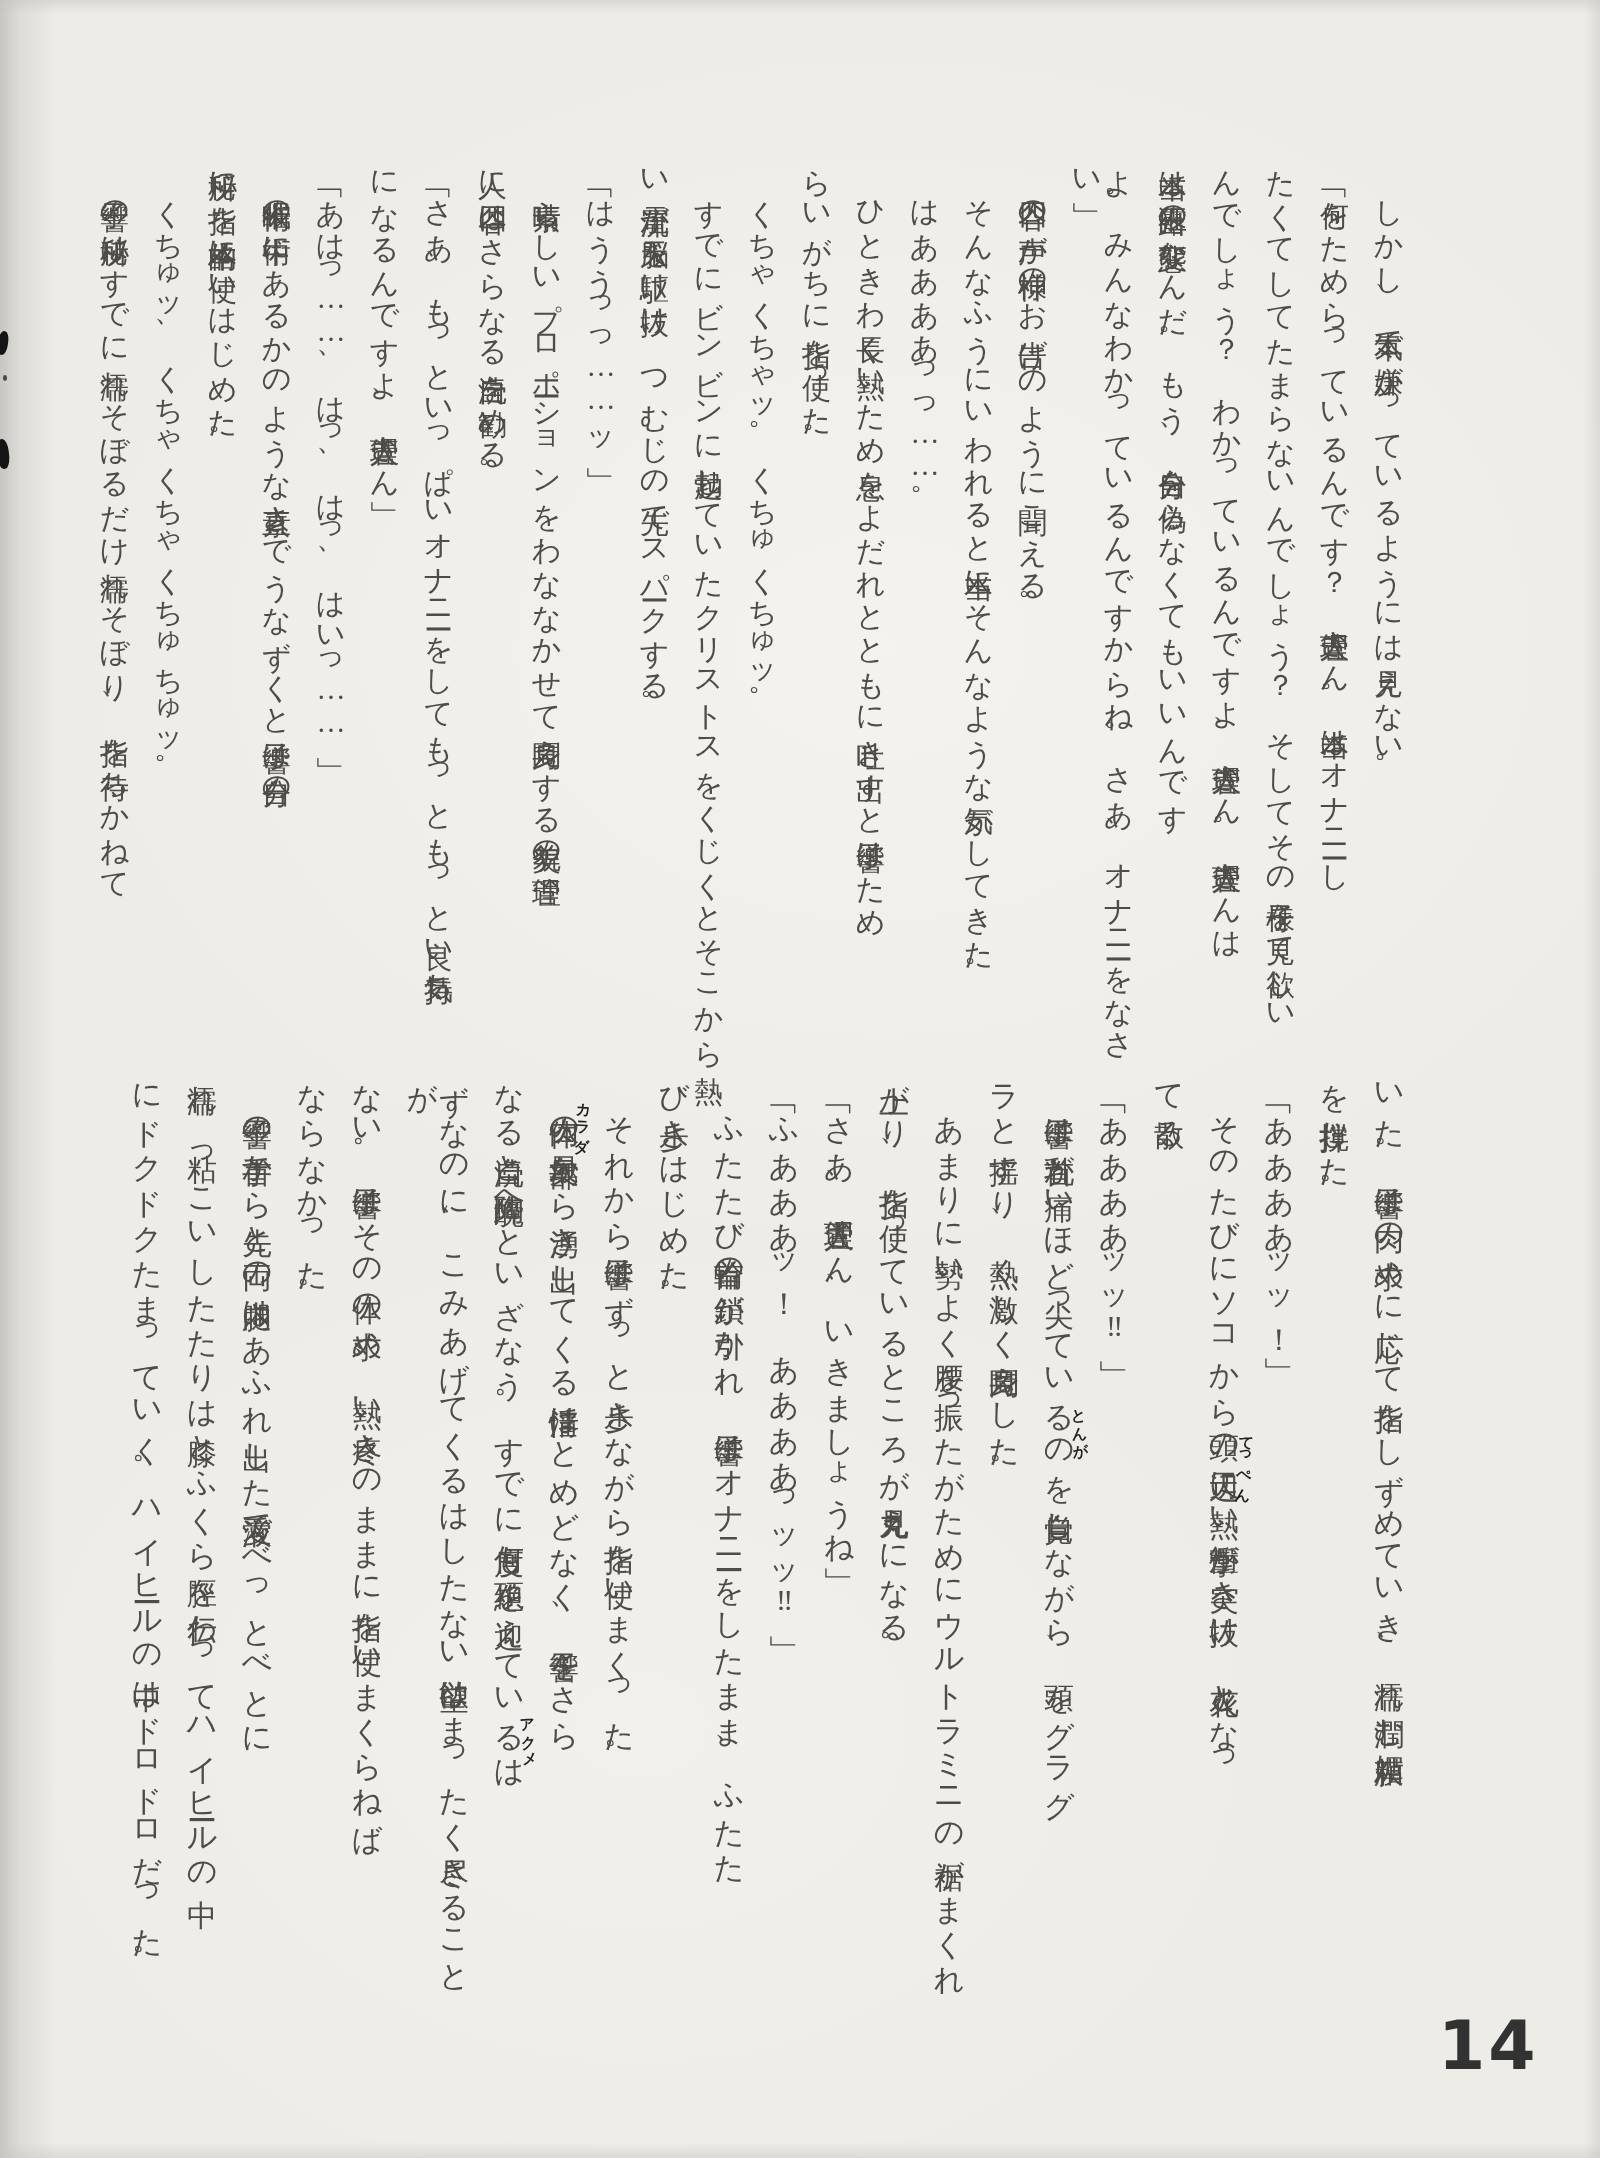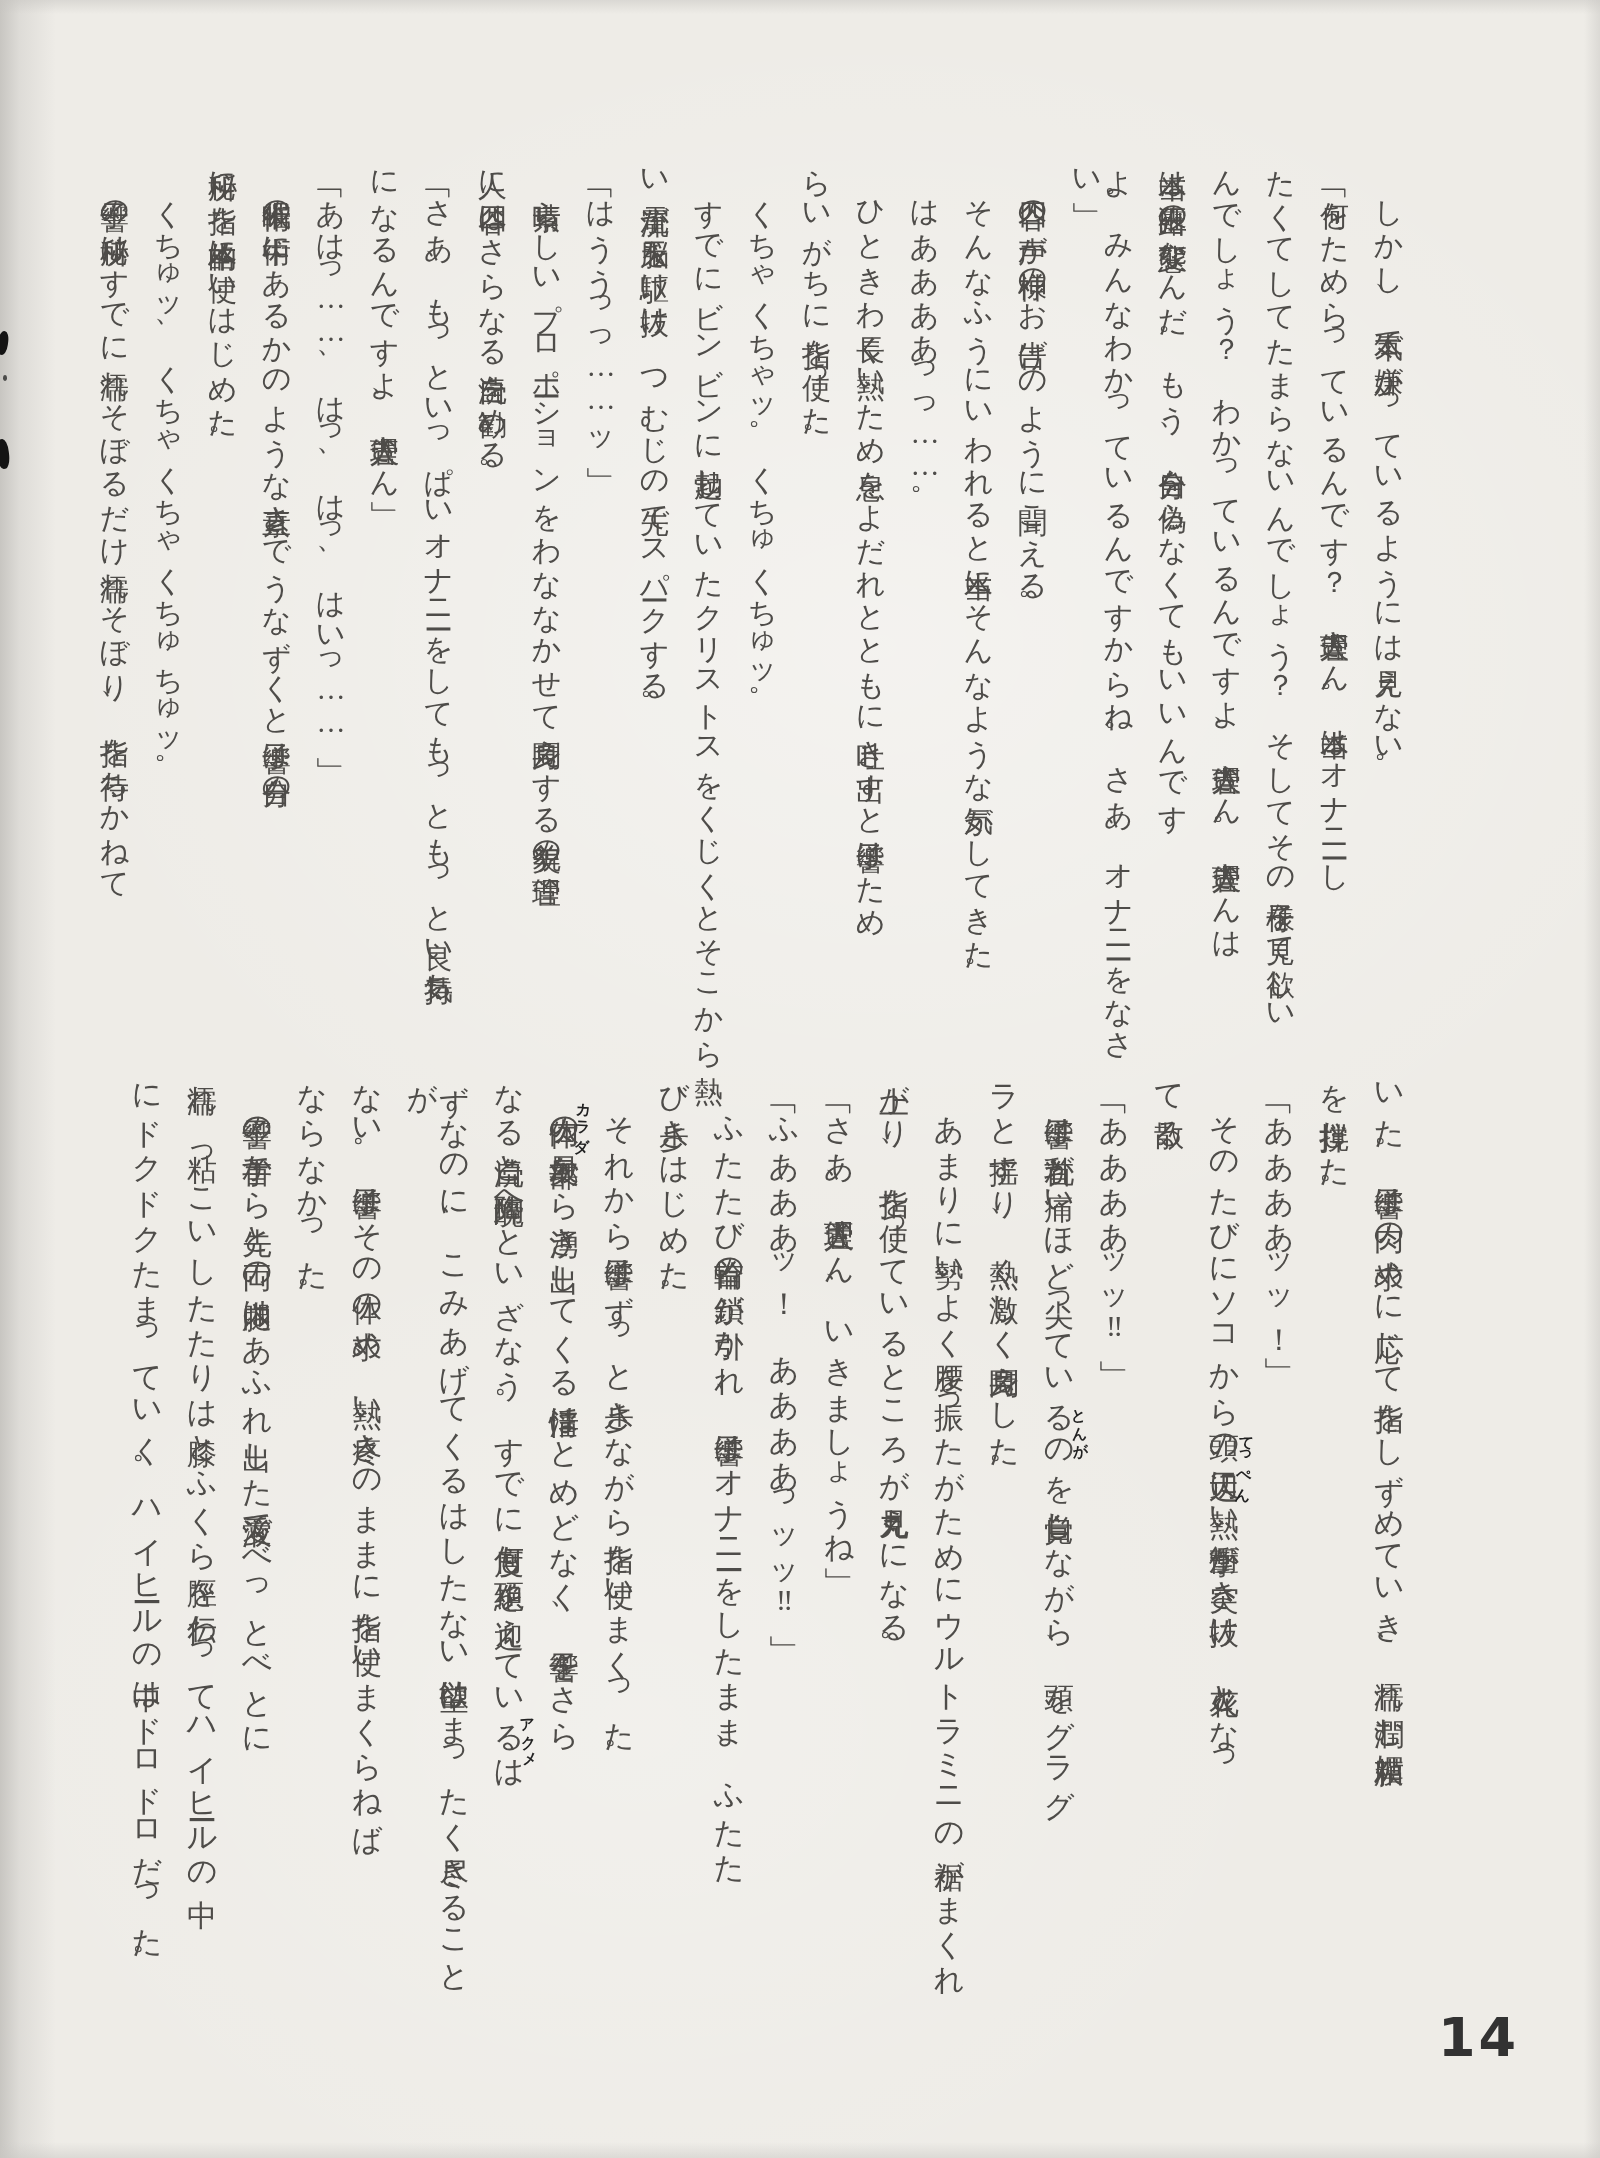--- a/index.html
+++ b/index.html
@@ -53,21 +53,21 @@
     letter-spacing:0;
   }
   .ann-teppen{top:1426px;left:1237px;transform:rotate(4deg);}
   .ann-tonga{top:1399px;left:1071px;transform:rotate(-3deg);}
   .ann-karada{top:1093px;left:575px;transform:rotate(3deg);}
   .ann-akume{top:1708px;left:520px;transform:rotate(-4deg);}
 
   .page-number{
     position:absolute;left:1438px;top:2006px;
     font-family:"DejaVu Sans",sans-serif;
-    font-size:54px;font-weight:bold;letter-spacing:3px;
+    font-size:68px;font-weight:bold;letter-spacing:3px;
     color:var(--page-number-ink,#323232);
   }
 </style>
 </head>
 <body>
 
 <div class="page">
   <div class="edge-left"></div>
   <div class="edge-top"></div>
   <div class="edge-right"></div>

